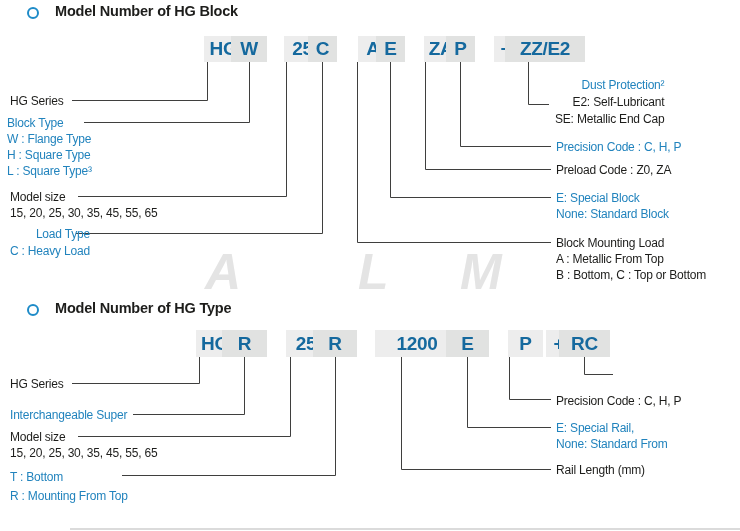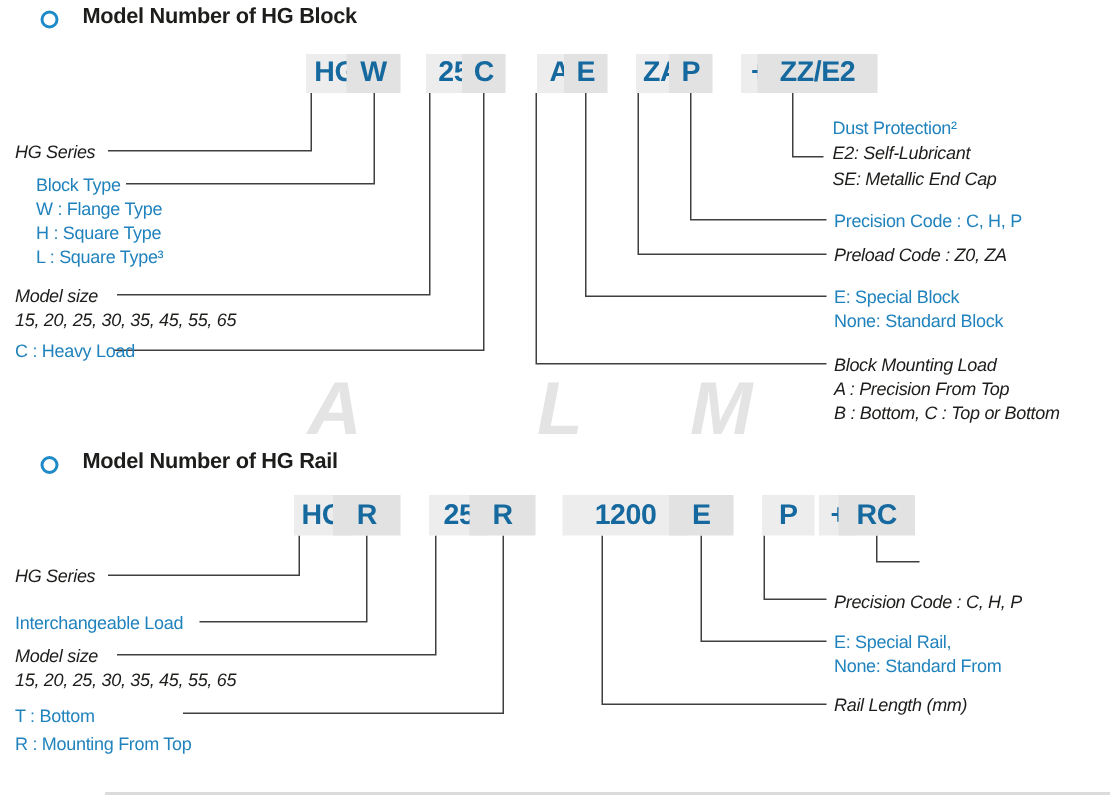--- a/index.html
+++ b/index.html
@@ -10,22 +10,22 @@
   .sec-title{position:absolute;font-size:14.5px;font-weight:bold;color:#1D1D1B;letter-spacing:-0.2px;}
   .seg{position:absolute;display:flex;align-items:center;justify-content:center;
        font-weight:bold;font-size:19px;color:#15699E;letter-spacing:-0.3px;}
   .seg.b{top:36px;height:26px;}
   .seg.r{top:330px;height:27px;}
   .seg.light{background:#EDEDED;margin-left:16px;}
   .seg.dark{background:#E1E2E1;}
   .lblgrp{position:absolute;font-size:12px;letter-spacing:-0.2px;line-height:16px;white-space:nowrap;}
   .lblgrp div{white-space:nowrap;}
   .blue{color:#2183BD;}
-  .dark-t{color:#1D1D1B;font-style:italic;}
-  .lh17{line-height:17px;}
+  .dark-t{color:#1D1D1B;}
+  .lh17{line-height:17px;text-align:right;}
   .lh19{line-height:19px;}
   .wm{position:absolute;top:243px;font-size:50px;font-weight:bold;font-style:italic;
       color:#E4E4E4;letter-spacing:0;}
   .bottom-rule{position:absolute;left:70px;top:528px;width:670px;height:2px;background:#DBDBDB;}
 </style>
 </head>
 <body>
 
 <div class="page">
 
@@ -63,77 +63,78 @@
   <div class="seg b light" style="left:342px;width:30px">A</div>
   <div class="seg b dark" style="left:376px;width:29px">E</div>
   <div class="seg b light" style="left:408px;width:34px">ZA</div>
   <div class="seg b dark" style="left:446px;width:29px">P</div>
   <div class="seg b light" style="left:478px;width:24px">+</div>
   <div class="seg b dark" style="left:505px;width:80px">ZZ/E2</div>
 
   <div class="lblgrp dark-t" style="left:10px;top:93px">
     <div>HG Series</div>
   </div>
-  <div class="lblgrp blue" style="left:24px;top:115px">
+  <div class="lblgrp blue" style="left:7px;top:115px">
     <div>Block Type</div>
     <div>W : Flange Type</div>
     <div>H : Square Type</div>
     <div>L : Square Type³</div>
   </div>
   <div class="lblgrp dark-t" style="left:10px;top:189px">
     <div>Model size</div>
     <div>15, 20, 25, 30, 35, 45, 55, 65</div>
   </div>
   <div class="lblgrp blue lh17" style="left:10px;top:226px">
+    <div>Load Type</div>
     <div>C : Heavy Load</div>
   </div>
 
   <div class="lblgrp lh17" style="left:555px;top:77px">
     <div class="blue">Dust Protection²</div>
     <div class="dark-t">E2: Self-Lubricant</div>
     <div class="dark-t">SE: Metallic End Cap</div>
   </div>
   <div class="lblgrp blue" style="left:556px;top:139px">
     <div>Precision Code : C, H, P</div>
   </div>
   <div class="lblgrp dark-t" style="left:556px;top:162px">
     <div>Preload Code : Z0, ZA</div>
   </div>
   <div class="lblgrp blue" style="left:556px;top:190px">
     <div>E: Special Block</div>
     <div>None: Standard Block</div>
   </div>
   <div class="lblgrp dark-t" style="left:556px;top:235px">
     <div>Block Mounting Load</div>
-    <div>A : Precision From Top</div>
+    <div>A : Metallic From Top</div>
     <div>B : Bottom, C : Top or Bottom</div>
   </div>
 
   <span class="wm" style="left:205px">A</span>
   <span class="wm" style="left:358px">L</span>
   <span class="wm" style="left:460px">M</span>
 
   <span class="bullet" style="left:27px;top:304px"></span>
-  <div class="sec-title" style="left:55px;top:300px">Model Number of HG Rail</div>
+  <div class="sec-title" style="left:55px;top:300px">Model Number of HG Type</div>
 
   <div class="seg r light" style="left:180px;width:38px">HG</div>
   <div class="seg r dark" style="left:222px;width:45px">R</div>
   <div class="seg r light" style="left:270px;width:40px">25</div>
   <div class="seg r dark" style="left:313px;width:44px">R</div>
   <div class="seg r light" style="left:359px;width:84px">1200</div>
   <div class="seg r dark" style="left:446px;width:43px">E</div>
   <div class="seg r light" style="left:492px;width:35px">P</div>
   <div class="seg r light" style="left:530px;width:26px">+</div>
   <div class="seg r dark" style="left:559px;width:51px">RC</div>
 
   <div class="lblgrp dark-t" style="left:10px;top:376px">
     <div>HG Series</div>
   </div>
   <div class="lblgrp blue" style="left:10px;top:407px">
-    <div>Interchangeable Load</div>
+    <div>Interchangeable Super</div>
   </div>
   <div class="lblgrp dark-t" style="left:10px;top:429px">
     <div>Model size</div>
     <div>15, 20, 25, 30, 35, 45, 55, 65</div>
   </div>
   <div class="lblgrp blue lh19" style="left:10px;top:468px">
     <div>T : Bottom</div>
     <div>R : Mounting From Top</div>
   </div>
 

